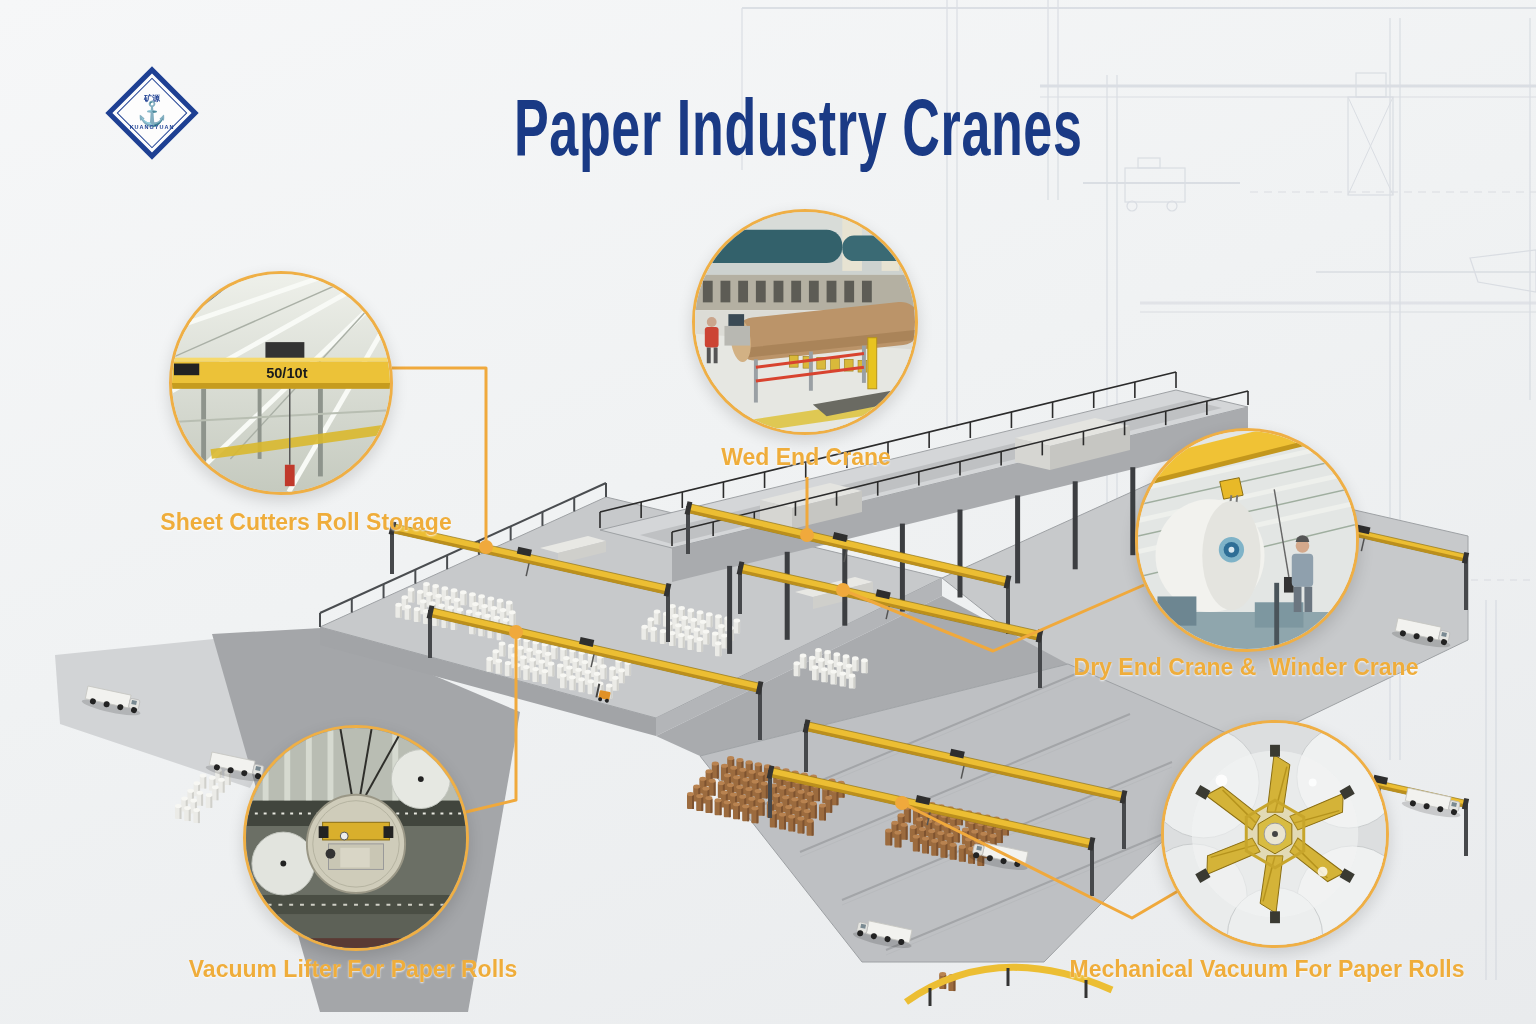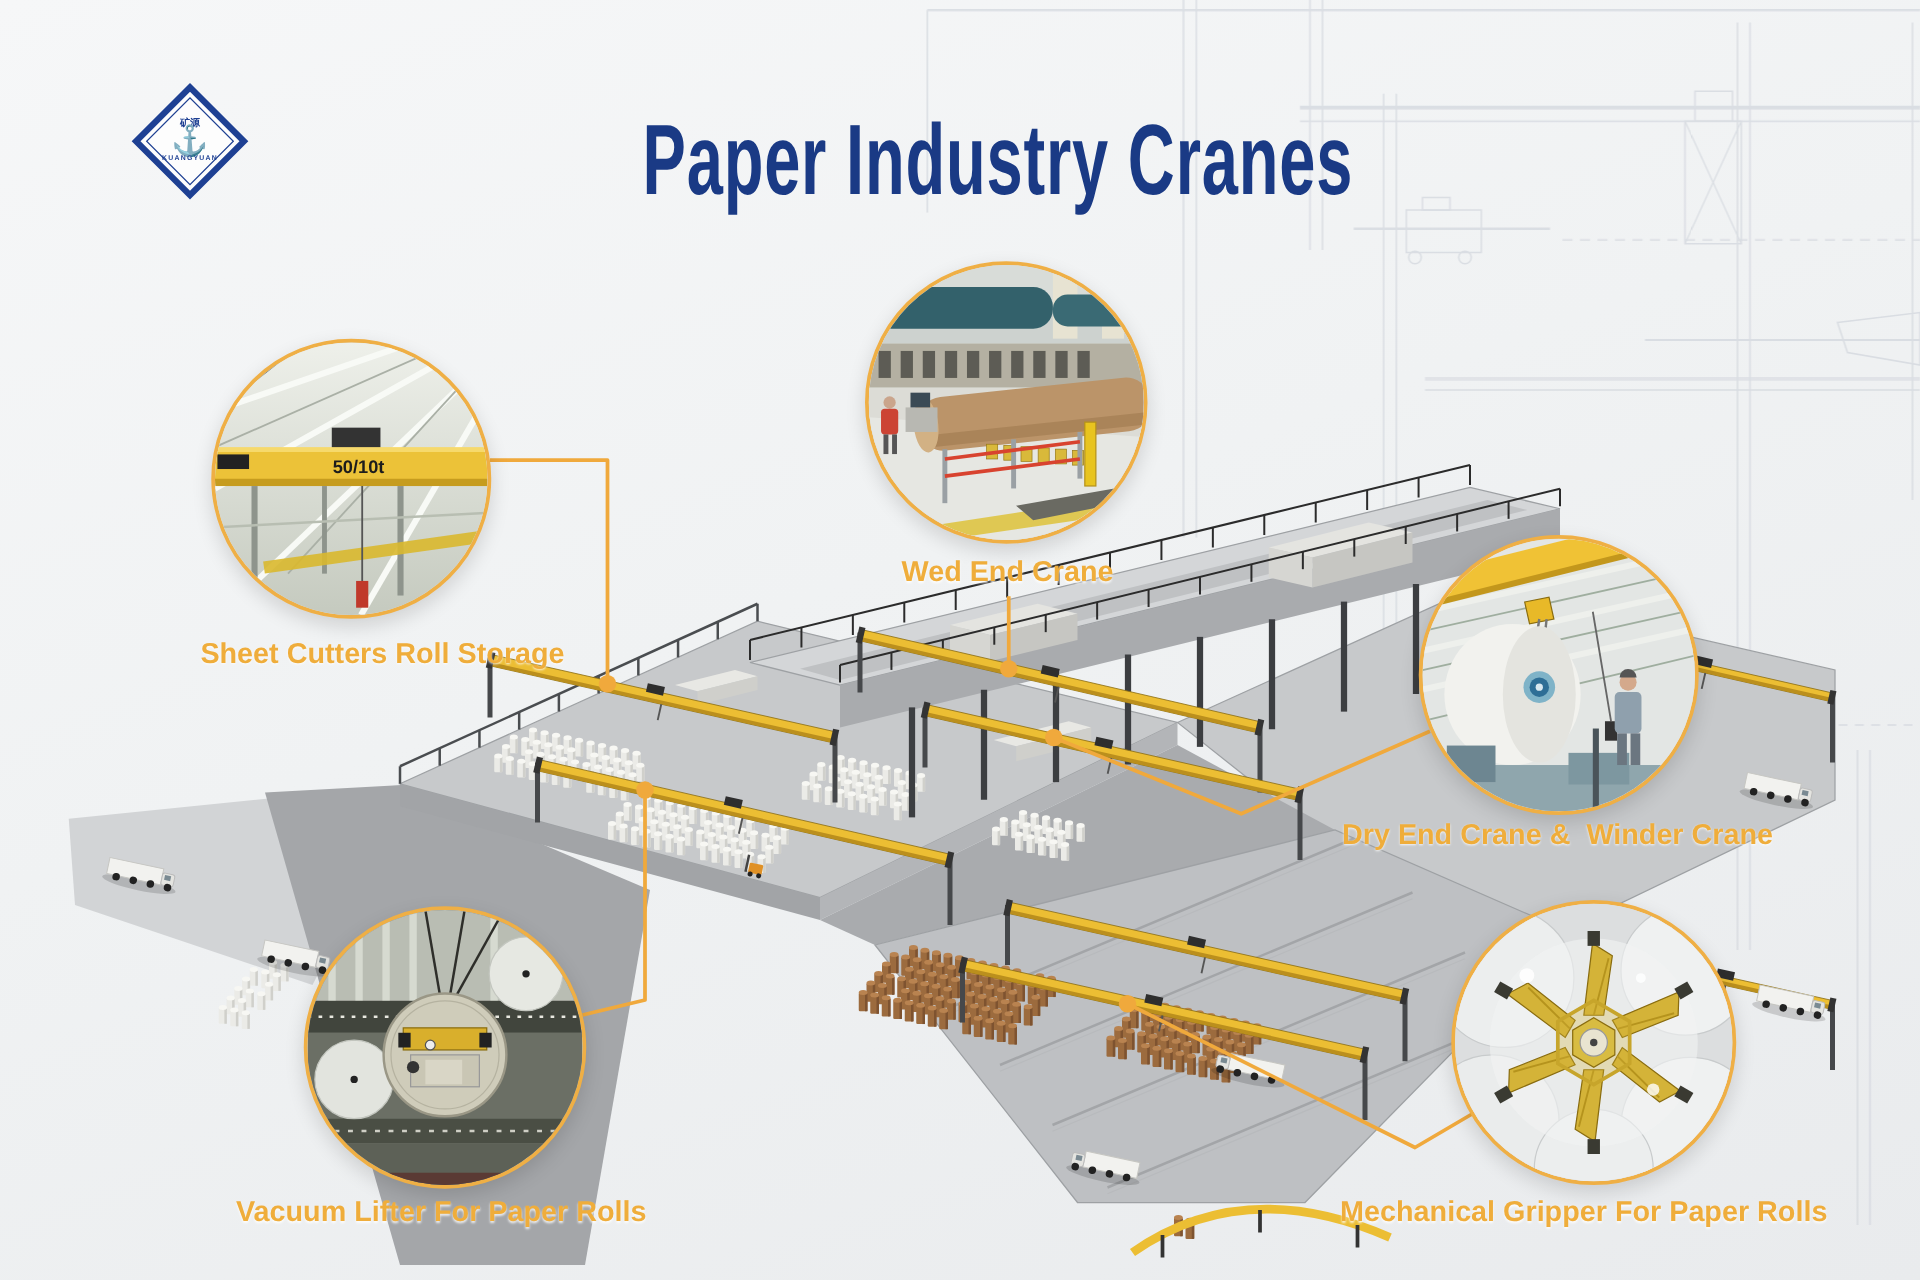--- a/index.html
+++ b/index.html
@@ -1470,21 +1470,21 @@
       <circle cx="58" cy="58" r="6" fill="#fff" opacity=".85"></circle>
       <circle cx="160" cy="150" r="5" fill="#fff" opacity=".8"></circle>
       <circle cx="150" cy="60" r="4" fill="#fff" opacity=".8"></circle>
     </svg>
   </div>
 
   <div class="abs callout-label" style="left:282px;top:509px;margin-left:24px;">Sheet Cutters Roll Storage</div>
   <div class="abs callout-label" style="left:806px;top:444px;">Wed End Crane</div>
   <div class="abs callout-label" style="left:353px;top:956px;">Vacuum Lifter For Paper Rolls</div>
   <div class="abs callout-label" style="left:1246px;top:654px;">Dry End Crane &amp;  Winder Crane</div>
-  <div class="abs callout-label" style="left:1267px;top:956px;">Mechanical Gripper For Paper Rolls</div>
+  <div class="abs callout-label" style="left:1267px;top:956px;">Mechanical Vacuum For Paper Rolls</div>
 
   <div id="logo" class="abs">
     <div id="logo-diamond" class="abs">
       <div class="inner"></div>
       <div class="content">
         <span class="logo-cn-small">矿源</span>
         <span class="logo-anchor">⚓</span>
         <span class="logo-arc">KUANGYUAN</span>
       </div>
     </div>

